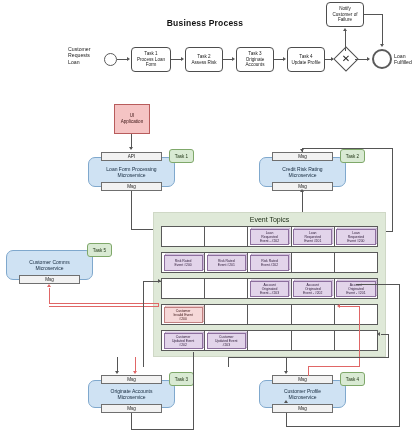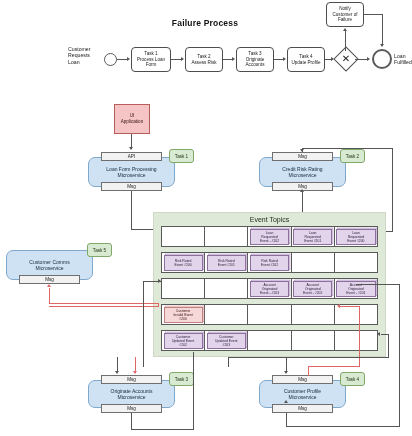--- a/index.html
+++ b/index.html
@@ -57,21 +57,21 @@
   .ar-u{border-left:2.2px solid transparent;border-right:2.2px solid transparent;border-bottom:3.4px solid #555;}
   .ar-u.red{border-bottom-color:#e06666;}
   .ar-d.red{border-top-color:#e06666;}
   .ar-l.red{border-right-color:#e06666;}
 </style>
 </head>
 <body>
 
 <div id="stage">
 
-  <div class="abs bp-title" style="left:150px;top:18px;width:110px;">Failure Process</div>
+  <div class="abs bp-title" style="left:150px;top:18px;width:110px;">Business Process</div>
 
   <div class="abs bp-label" style="left:68px;top:46px;width:34px;white-space:pre-line;">Customer
 Requests
 Loan</div>
 
   <div class="abs ev-start" style="left:104px;top:53px;width:13px;height:13px;"></div>
   <div class="abs ln ln-h" style="left:117px;top:59px;width:11px;"></div>
   <div class="abs ar ar-r" style="left:127px;top:57px;"></div>
 
   <div class="abs task" style="left:131px;top:47px;width:40px;height:25px;white-space:pre-line;">Task 1

